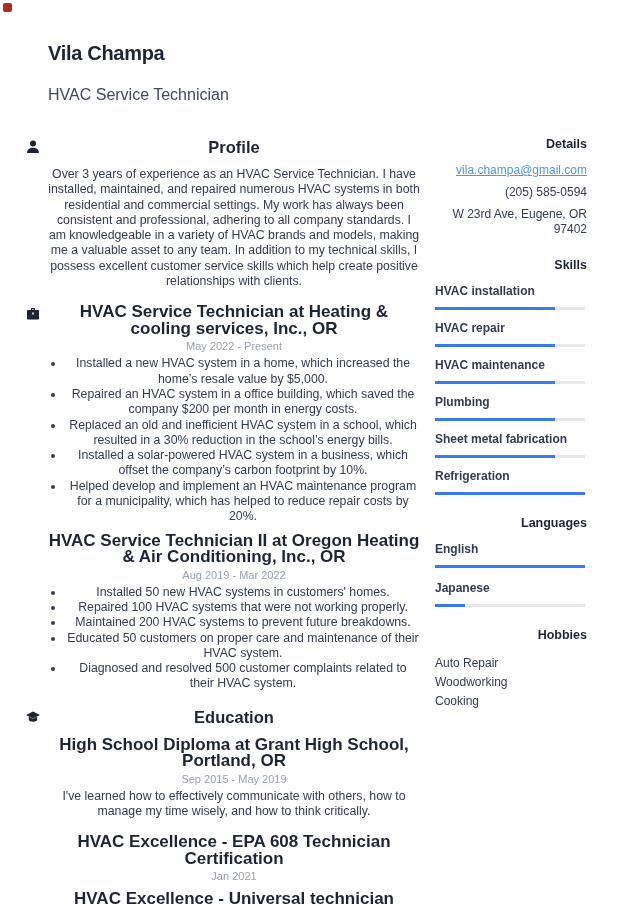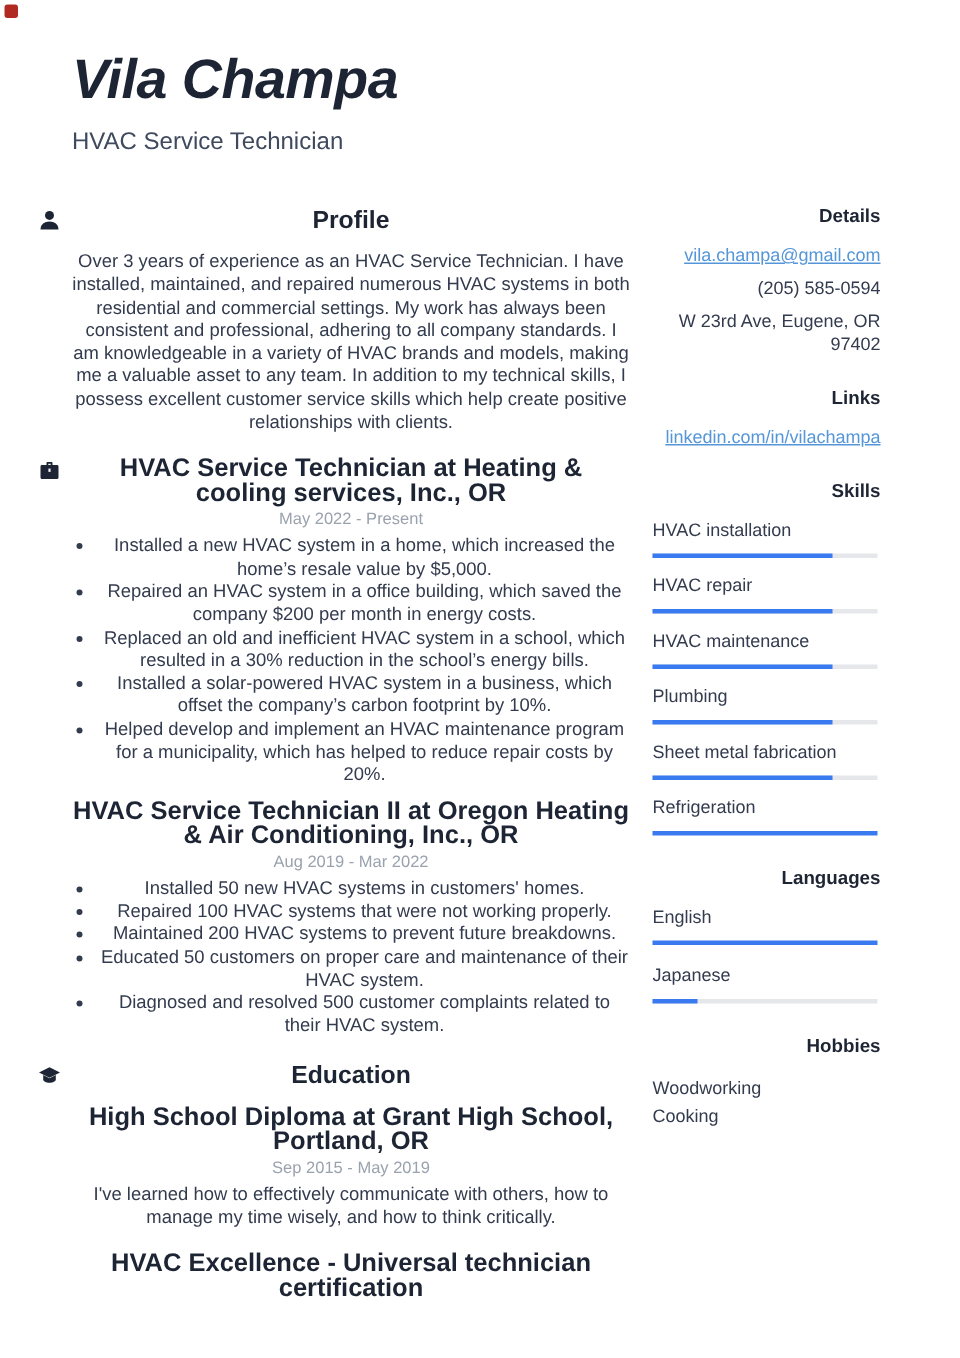--- a/index.html
+++ b/index.html
@@ -12,21 +12,21 @@
   }
   *{box-sizing:border-box;}
   html,body{margin:0;padding:0;}
   body{
     width:640px;height:905px;background:#ffffff;position:relative;overflow:hidden;
     font-family:"Liberation Sans", sans-serif;color:var(--body);
     -webkit-font-smoothing:antialiased;
   }
   .corner-marker{position:absolute;left:3px;top:3px;width:9px;height:9px;background:#b02a23;border-radius:2px;}
   .sheet{padding:38px 0 0 48px;}
-  header h1{margin:0;font-size:37px;line-height:30px;font-weight:700;color:var(--heading);letter-spacing:-0.3px;font-style:italic;}
+  header h1{margin:0;font-size:20px;line-height:30px;font-weight:700;color:var(--heading);letter-spacing:-0.3px;}
   header .subtitle{font-size:16px;color:#3f4a5e;margin-top:18px;}
   .columns{display:flex;margin-top:33px;}
   .left-col{width:372px;flex:none;}
   .right-col{width:152px;flex:none;margin-left:15px;}
 
   
   .main-sec{margin-bottom:15px;text-align:center;}
   .sec-h{position:relative;margin:0 0 10px 0;font-size:16.5px;line-height:20px;font-weight:700;color:var(--heading);}
   .sec-icon{position:absolute;left:-22px;top:3px;width:14px;height:14px;}
   .sec-icon svg{display:block;fill:var(--heading);}
@@ -36,21 +36,21 @@
   ul.bullets{margin:1px 0 2px 0;padding:0 0 0 17px;list-style:disc;}
   ul.bullets li{font-size:12.3px;line-height:15.3px;color:var(--body);padding-left:1px;}
   .edu-desc{margin:2px 0 0 0;font-size:12.3px;line-height:15.3px;color:var(--body);}
   .cert{margin-bottom:2px;}
 
   
   .side-sec{margin-bottom:21px;}
   .side-h{margin:0 0 11px 0;font-size:12.5px;line-height:15px;font-weight:700;color:var(--heading);text-align:right;}
   .side-line{font-size:12px;line-height:15px;margin-bottom:7px;color:var(--body);text-align:right;}
   a.link{color:var(--link);text-decoration:underline;cursor:pointer;}
-  .meter-item{margin-bottom:11px;}
+  .meter-item{margin-bottom:11px;font-weight:bold;}
   .meter-label{font-size:12px;line-height:15px;color:var(--body);margin-bottom:8px;}
   .meter-track{width:150px;height:3px;background:var(--bar-track);position:relative;}
   .meter-fill{height:3px;background:var(--bar-blue);width:0;}
   .hobby-line{font-size:12px;line-height:19px;color:var(--body);}
   .lang-item{margin-bottom:13px;}
 </style>
 </head>
 <body>
 
 <div class="corner-marker"></div>
@@ -142,20 +142,24 @@
               <h3 class="item-title">High School Diploma at Grant High School, Portland, OR</h3>
               <div class="dates">Sep 2015 - May 2019</div>
               <p class="edu-desc">I've learned how to effectively communicate with others, how to manage my time wisely, and how to think critically.</p>
             </div>
           </div>
       </section>
 
       <section class="main-sec">
         <div>
 
+            <div class="cert">
+              <h3 class="item-title">HVAC Excellence - EPA 608 Technician Certification</h3>
+              <div class="dates">Jan 2021</div>
+            </div>
 
             <div class="cert">
               <h3 class="item-title">HVAC Excellence - Universal technician certification</h3>
 
             </div>
           </div>
       </section>
 
     </main>
 
@@ -163,29 +167,20 @@
 
       <section class="side-sec">
         <h3 class="side-h">Details</h3>
         <div class="side-line">
           <a class="link">vila.champa@gmail.com</a>
         </div>
         <div class="side-line">(205) 585-0594</div>
         <div class="side-line">W 23rd Ave, Eugene, OR 97402</div>
       </section>
 
-      <section class="side-sec">
-        <h3 class="side-h">Links</h3>
-        <div>
-
-            <div class="side-line">
-              <a class="link">linkedin.com/in/vilachampa</a>
-            </div>
-          </div>
-      </section>
 
       <section class="side-sec">
         <h3 class="side-h">Skills</h3>
         <div>
 
             <div class="meter-item">
               <div class="meter-label">HVAC installation</div>
               <div class="meter-track">
                 <div class="meter-fill" style="width: 80%;"></div>
               </div>
@@ -246,20 +241,21 @@
                 <div class="meter-fill" style="width: 20%;"></div>
               </div>
             </div>
           </div>
       </section>
 
       <section class="side-sec">
         <h3 class="side-h">Hobbies</h3>
         <div>
 
+            <div class="hobby-line">Auto Repair</div>
 
             <div class="hobby-line">Woodworking</div>
 
             <div class="hobby-line">Cooking</div>
           </div>
       </section>
 
     </aside>
   </div>
 </div>

